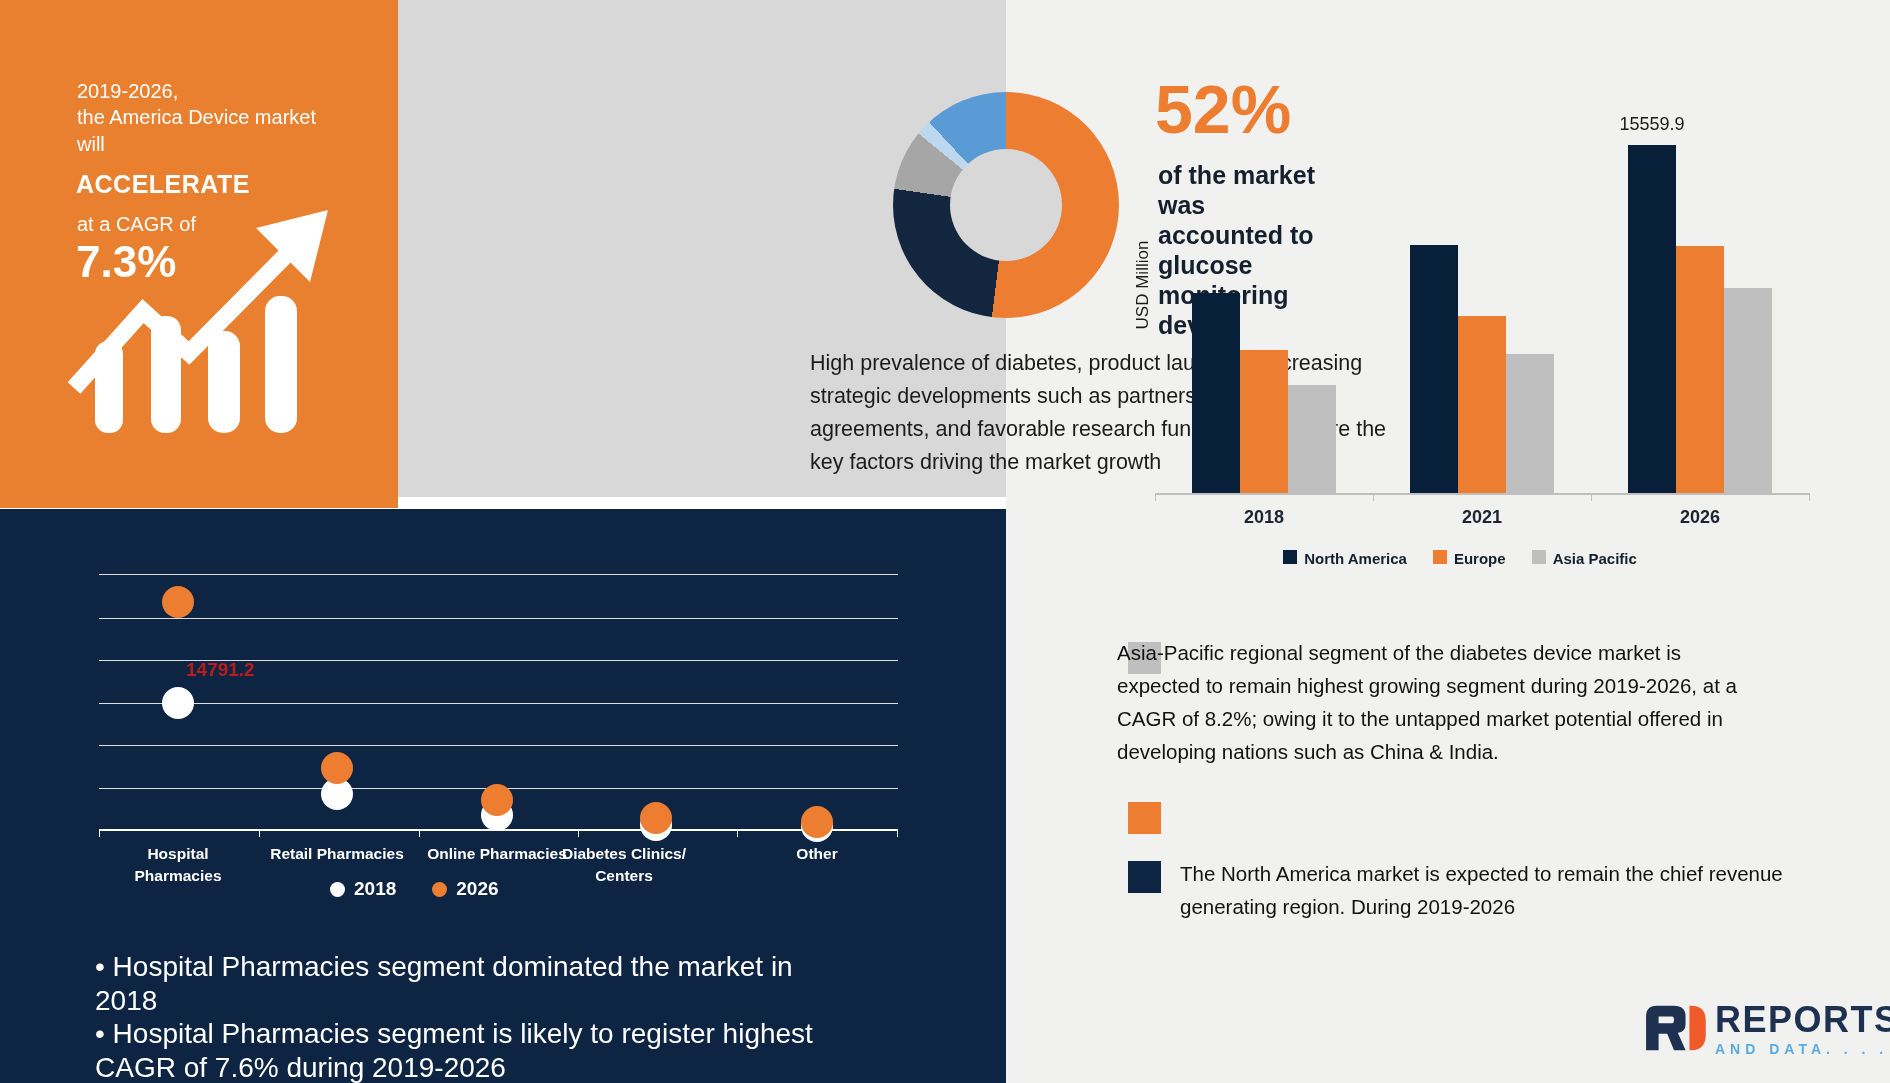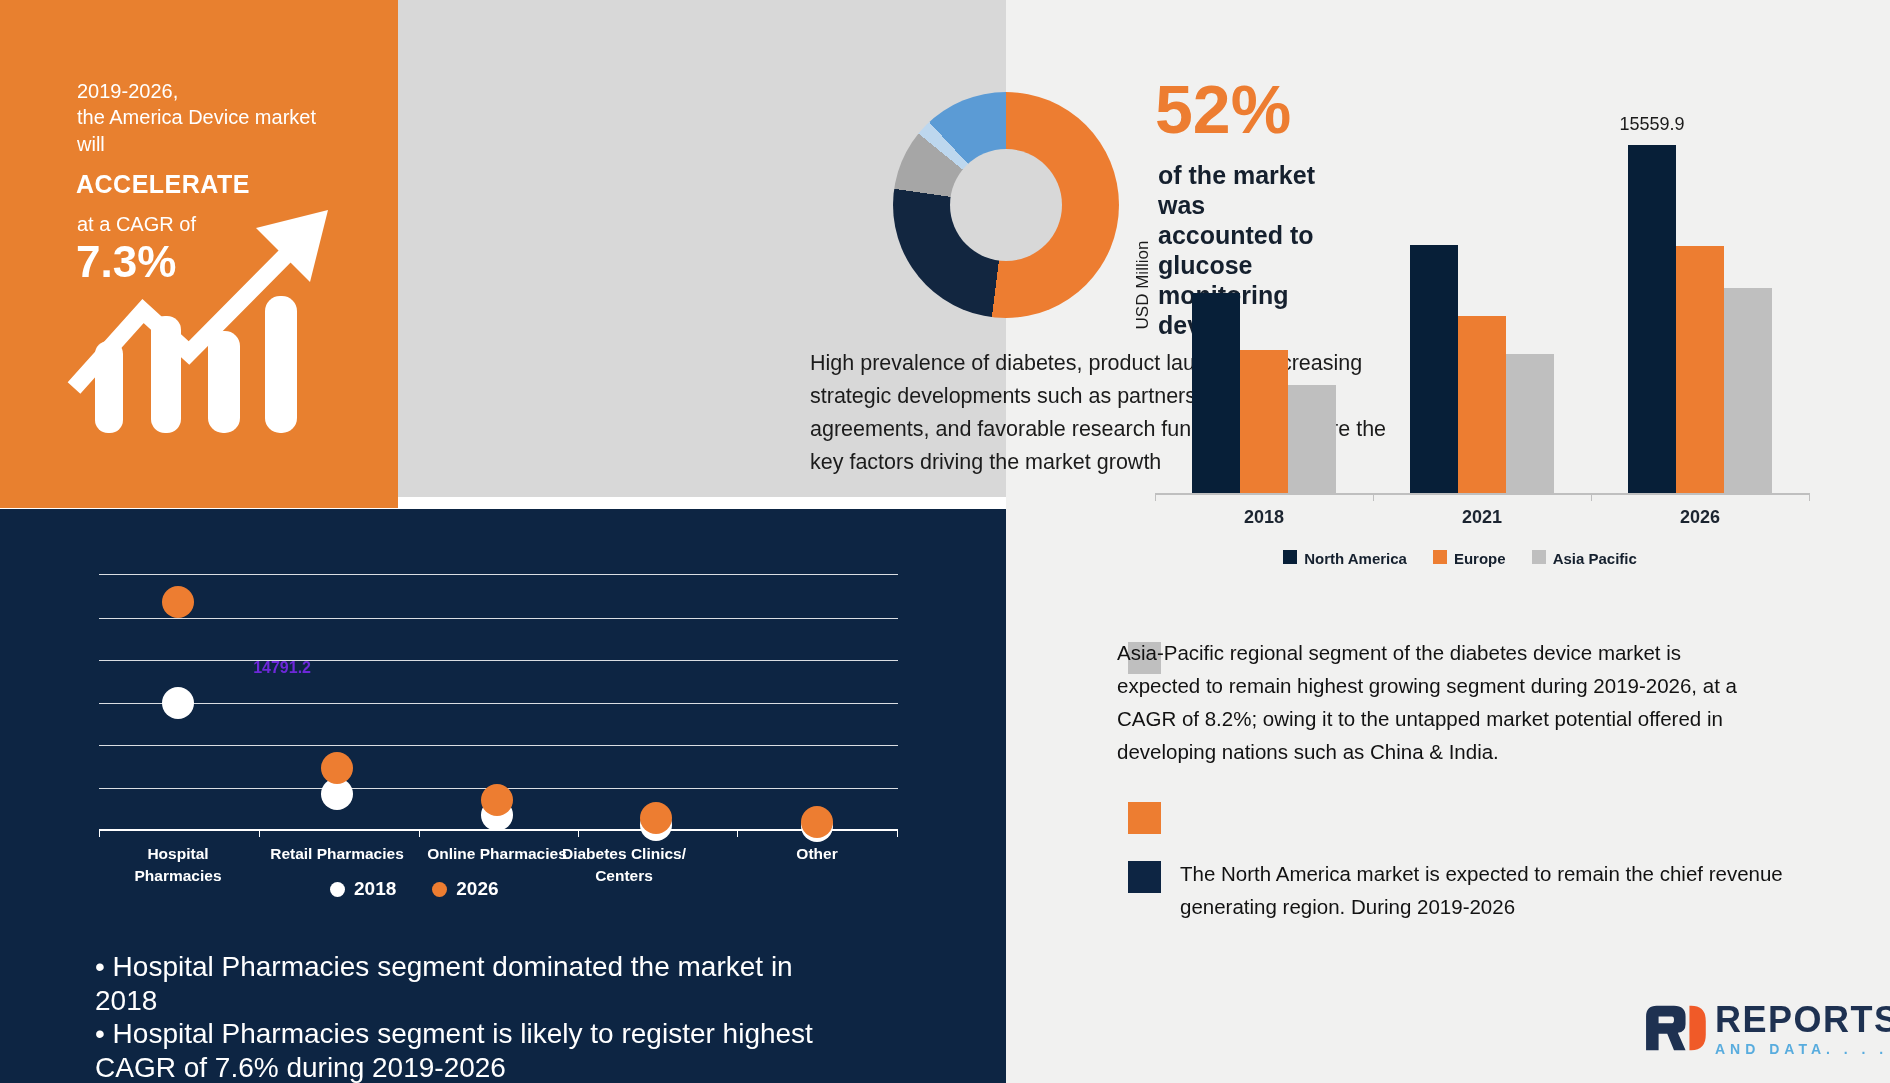--- a/index.html
+++ b/index.html
@@ -40,21 +40,21 @@
   .dp-cat{position:absolute;color:#fff;font-size:15.5px;font-weight:bold;text-align:center;line-height:1.45;white-space:pre-line;}
   #dot-legend{left:330px;top:878px;display:flex;gap:36px;align-items:center;}
   .dl-item{display:flex;align-items:center;gap:9px;color:#fff;font-size:19px;font-weight:bold;}
   .dl-dot{width:15px;height:15px;border-radius:50%;display:inline-block;}
   
   .logo{left:1642px;top:1002px;display:flex;align-items:flex-start;gap:9px;}
   .logo-main{color:#1E3151;font-size:36px;font-weight:bold;letter-spacing:1.5px;line-height:1;}
   .logo-sub{color:#58ACDE;font-size:14px;font-weight:bold;letter-spacing:5px;margin-top:3px;}
   .bar-label{position:absolute;color:#1B2430;font-size:18px;font-weight:bold;text-align:center;}
   .bar-value{position:absolute;color:#1B1B1B;font-size:18px;text-align:center;}
-  .dot-value{position:absolute;color:#6d28d9;font-size:16px;font-weight:bold;text-align:right;}
+  .dot-value{position:absolute;color:#b91c1c;font-size:19px;font-weight:bold;text-align:left;}
 </style>
 </head>
 <body>
 
 <div class="stage">
 
   <div class="abs right-bg"></div>
 
   <section class="abs panel-orange">
     <div class="abs intro-text">

